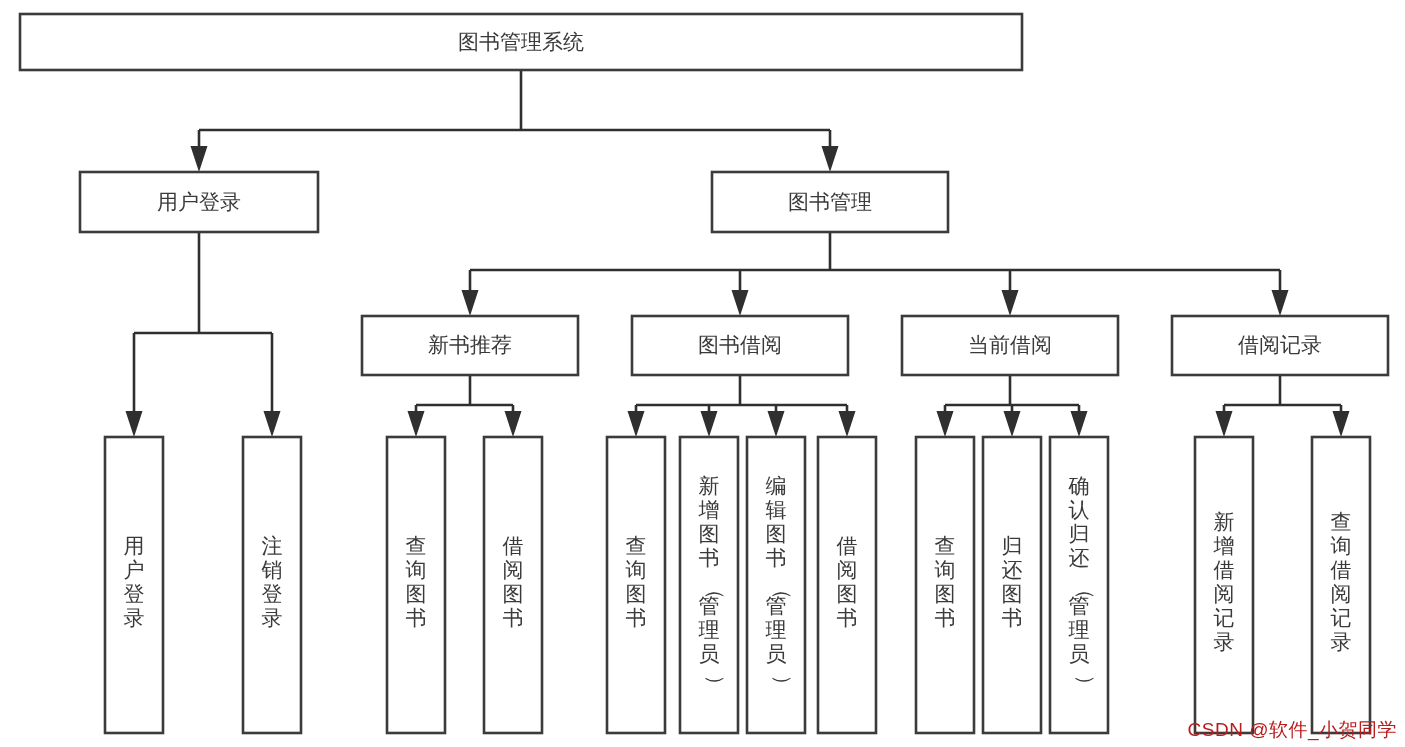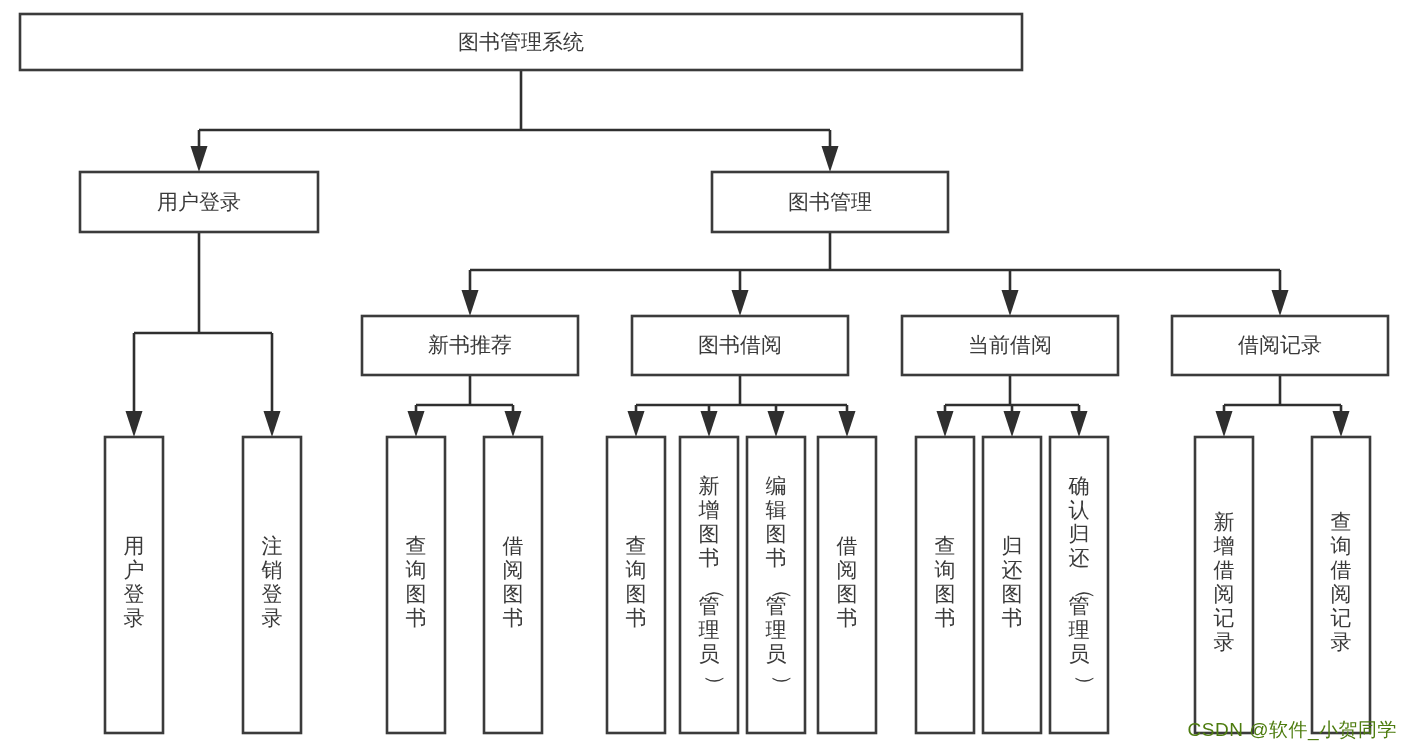--- a/index.html
+++ b/index.html
@@ -55,21 +55,21 @@
   .arrow-head {
     fill: #2f2f2f;
     stroke: none;
   }
   .watermark-text {
     position: absolute;
     right: 8px;
     bottom: 4px;
     font-family: "Liberation Sans", "DejaVu Sans", sans-serif;
     font-size: 19px;
-    color: #4d7c0f;
+    color: #b91c1c;
     white-space: nowrap;
     letter-spacing: 0.5px;
     user-select: none;
   }
 </style>
 </head>
 <body>
 
 <div id="diagram-root">
   <svg class="diagram-canvas" id="diagram-canvas" viewBox="0 0 1405 747" xmlns="http://www.w3.org/2000/svg">

